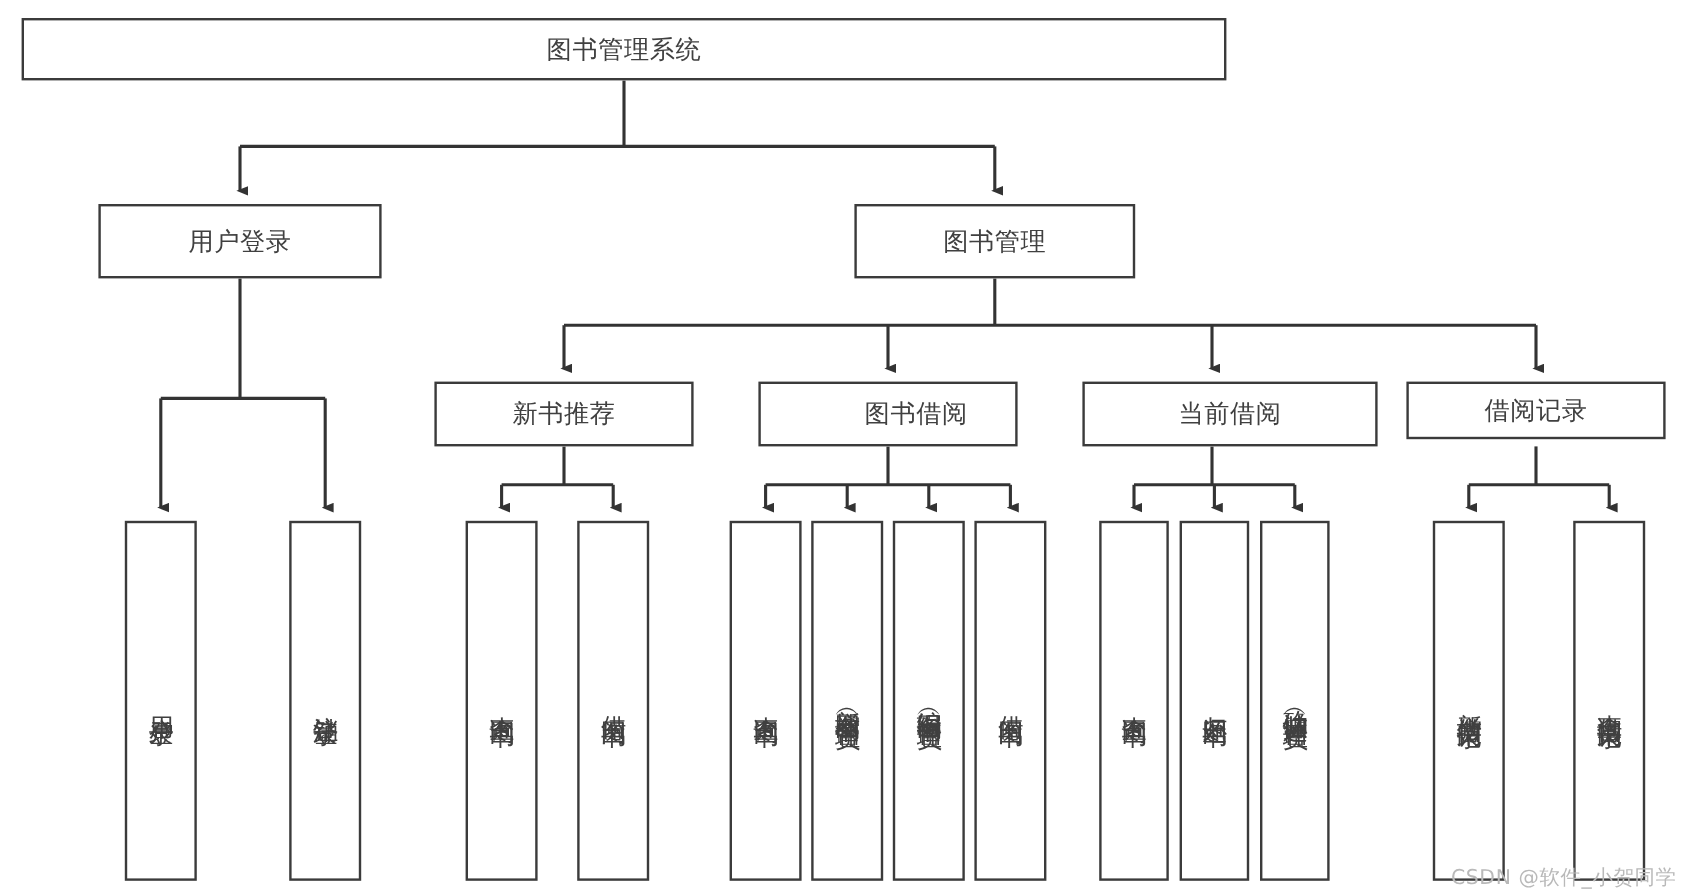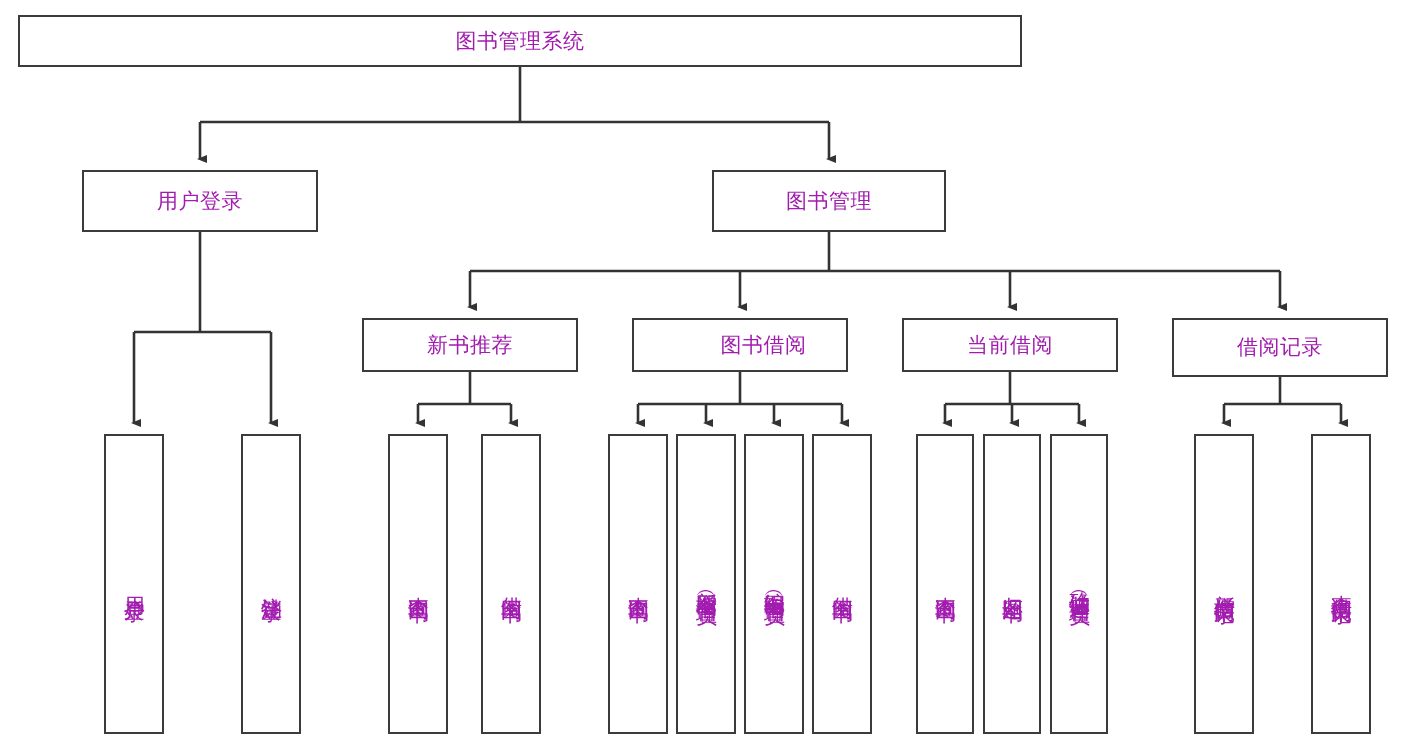--- a/index.html
+++ b/index.html
@@ -28,21 +28,21 @@
   .node-box {
     position: absolute;
     box-sizing: border-box;
     background: #ffffff;
     border: 2px solid #3b3b3b;
     display: flex;
     align-items: center;
     justify-content: center;
   }
   .node-label {
-    color: #a21caf;
+    color: #404040;
     font-size: 21px;
     line-height: 1.18;
     letter-spacing: 0.5px;
     white-space: nowrap;
   }
   .node-box.vertical .node-label {
     writing-mode: vertical-rl;
     text-orientation: upright;
     letter-spacing: 2px;
     font-size: 21px;
@@ -117,24 +117,24 @@
   <div class="node-box" id="box-book-manage" style="left: 712px; top: 170px; width: 234px; height: 62px; text-align: center;">
     <span class="node-label">图书管理</span>
   </div>
 
   <div class="node-box" id="box-new-book-recommend" style="left: 362px; top: 318px; width: 216px; height: 54px; font-family: Liberation Serif, serif;">
     <span class="node-label">新书推荐</span>
   </div>
   <div class="node-box" id="box-book-borrow" style="left: 632px; top: 318px; width: 216px; height: 54px; padding-left: 47px;">
     <span class="node-label">图书借阅</span>
   </div>
-  <div class="node-box" id="box-current-borrow" style="left: 902px; top: 318px; width: 216px; height: 54px;">
+  <div class="node-box" id="box-current-borrow" style="left: 902px; top: 318px; width: 246px; height: 54px;">
     <span class="node-label">当前借阅</span>
   </div>
-  <div class="node-box" id="box-borrow-record" style="left: 1172px; top: 318px; width: 216px; height: 59px;">
+  <div class="node-box" id="box-borrow-record" style="left: 1172px; top: 318px; width: 216px; height: 48px;">
     <span class="node-label">借阅记录</span>
   </div>
 
   <div class="node-box vertical" id="box-leaf-user-login" style="left: 104px; top: 434px; width: 60px; height: 300px;">
     <span class="node-label">用户登录</span>
   </div>
   <div class="node-box vertical" id="box-leaf-user-logout" style="left: 241px; top: 434px; width: 60px; height: 300px;">
     <span class="node-label">注销登录</span>
   </div>
   <div class="node-box vertical" id="box-leaf-query-book-1" style="left: 388px; top: 434px; width: 60px; height: 300px;">
@@ -164,13 +164,14 @@
   <div class="node-box vertical" id="box-leaf-confirm-return" style="left: 1050px; top: 434px; width: 58px; height: 300px;">
     <span class="node-label">确认归还（管理员）</span>
   </div>
   <div class="node-box vertical" id="box-leaf-add-record" style="left: 1194px; top: 434px; width: 60px; height: 300px;">
     <span class="node-label">新增借阅记录</span>
   </div>
   <div class="node-box vertical" id="box-leaf-query-record" style="left: 1311px; top: 434px; width: 60px; height: 300px;">
     <span class="node-label">查询借阅记录</span>
   </div>
 
+  <div class="watermark">CSDN @软件_小贺同学</div>
 </div>
 
 </body></html>

